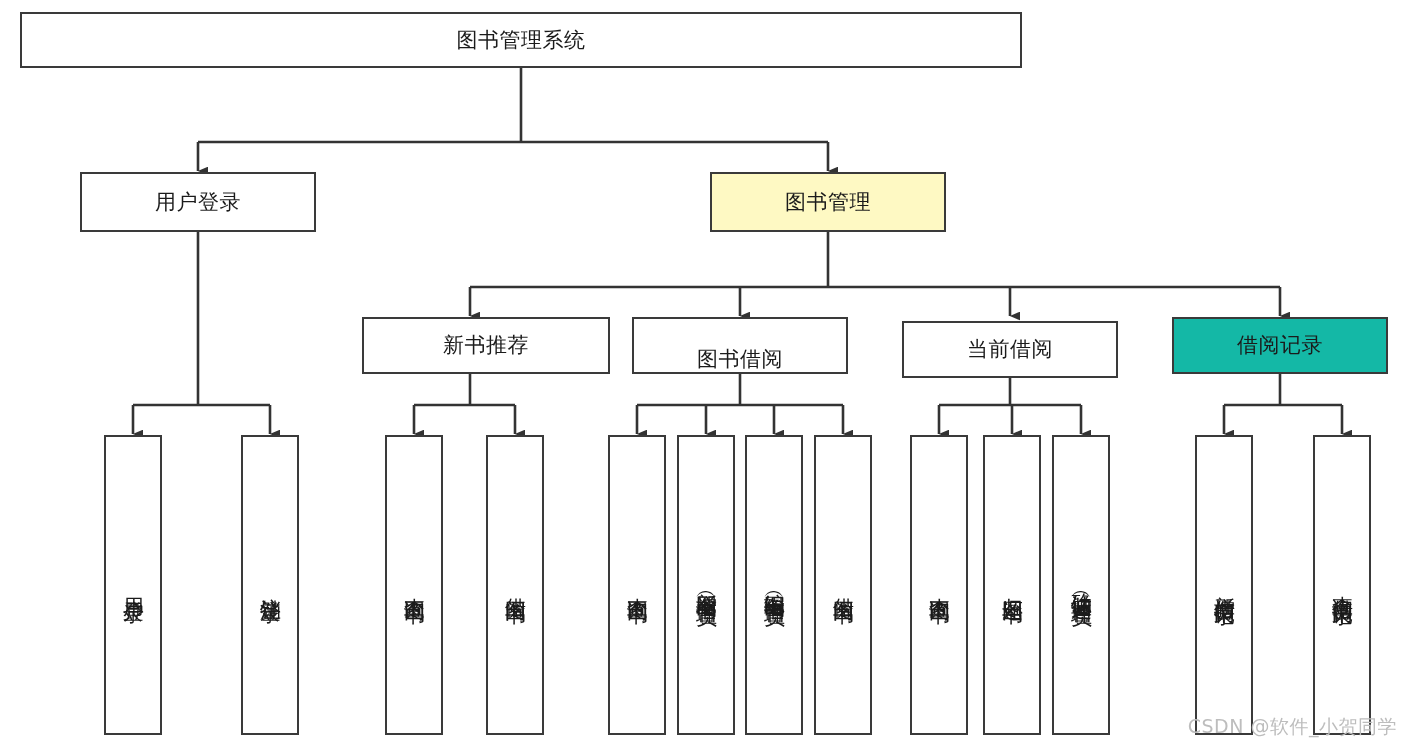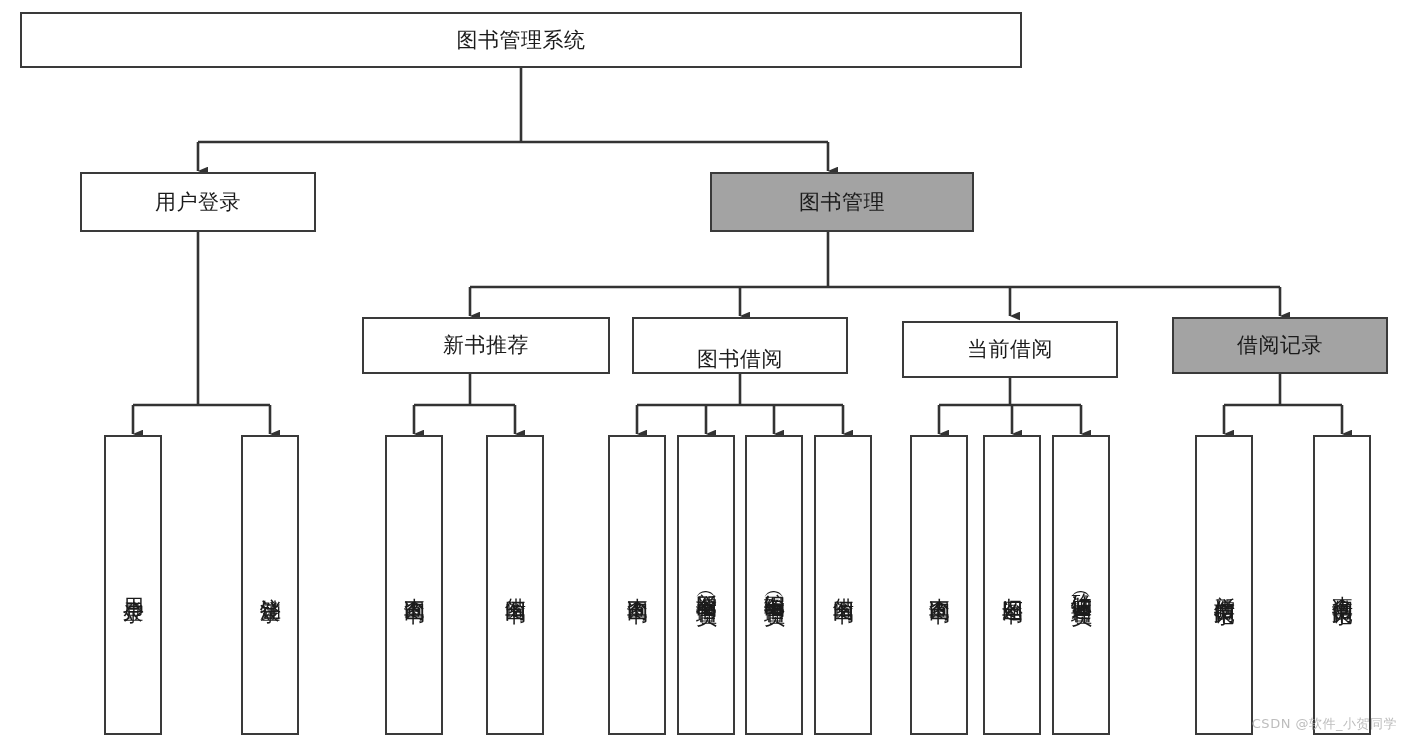--- a/index.html
+++ b/index.html
@@ -47,23 +47,23 @@
     writing-mode: vertical-rl;
     text-orientation: upright;
     -webkit-writing-mode: vertical-rl;
     letter-spacing: 2px;
     font-size: 21px;
     line-height: 1;
   }
   .watermark {
     position: absolute;
     right: 8px;
-    bottom: 14px;
+    bottom: 7px;
     color: #bdbdbd;
-    font-size: 13px;
+    font-size: 19px;
     letter-spacing: 0.5px;
     z-index: 5;
     white-space: nowrap;
     pointer-events: none;
   }
 </style>
 </head>
 <body>
 
 <div id="canvas">
@@ -126,33 +126,33 @@
       </g>
   </svg>
 
   <div id="nodes-layer">
       <div class="node" style="left: 20px; top: 12px; width: 1002px; height: 56px; border-color: rgb(58, 58, 58); background: rgb(255, 255, 255);">
         <span class="node-label" style="color: rgb(27, 27, 27);">图书管理系统</span>
       </div>
       <div class="node" style="left: 80px; top: 172px; width: 236px; height: 60px; border-color: rgb(58, 58, 58); background: rgb(255, 255, 255);">
         <span class="node-label" style="color: rgb(27, 27, 27);">用户登录</span>
       </div>
-      <div class="node" style="left: 710px; top: 172px; width: 264px; height: 60px; border-color: rgb(58, 58, 58); background: #a3a3a3;">
+      <div class="node" style="left: 710px; top: 172px; width: 236px; height: 60px; border-color: rgb(58, 58, 58); background: #fef9c3;">
         <span class="node-label" style="color: rgb(27, 27, 27);">图书管理</span>
       </div>
       <div class="node" style="left: 362px; top: 317px; width: 248px; height: 57px; border-color: rgb(58, 58, 58); background: rgb(255, 255, 255);">
         <span class="node-label" style="color: rgb(27, 27, 27);">新书推荐</span>
       </div>
       <div class="node" style="left: 632px; top: 317px; width: 216px; height: 57px; border-color: rgb(58, 58, 58); background: rgb(255, 255, 255); align-items: flex-end;">
         <span class="node-label" style="color: rgb(27, 27, 27);">图书借阅</span>
       </div>
       <div class="node" style="left: 902px; top: 321px; width: 216px; height: 57px; border-color: rgb(58, 58, 58); background: rgb(255, 255, 255);">
         <span class="node-label" style="color: rgb(27, 27, 27);">当前借阅</span>
       </div>
-      <div class="node" style="left: 1172px; top: 317px; width: 216px; height: 57px; border-color: rgb(58, 58, 58); background: #a3a3a3;">
+      <div class="node" style="left: 1172px; top: 317px; width: 216px; height: 57px; border-color: rgb(58, 58, 58); background: #14b8a6;">
         <span class="node-label" style="color: rgb(27, 27, 27);">借阅记录</span>
       </div>
       <div class="node vertical" style="left: 104px; top: 435px; width: 58px; height: 300px; border-color: rgb(58, 58, 58); background: rgb(255, 255, 255);">
         <span class="node-label" style="color: rgb(27, 27, 27);">用户登录</span>
       </div>
       <div class="node vertical" style="left: 241px; top: 435px; width: 58px; height: 300px; border-color: rgb(58, 58, 58); background: rgb(255, 255, 255);">
         <span class="node-label" style="color: rgb(27, 27, 27);">注销登录</span>
       </div>
       <div class="node vertical" style="left: 385px; top: 435px; width: 58px; height: 300px; border-color: rgb(58, 58, 58); background: rgb(255, 255, 255);">
         <span class="node-label" style="color: rgb(27, 27, 27);">查询图书</span>

